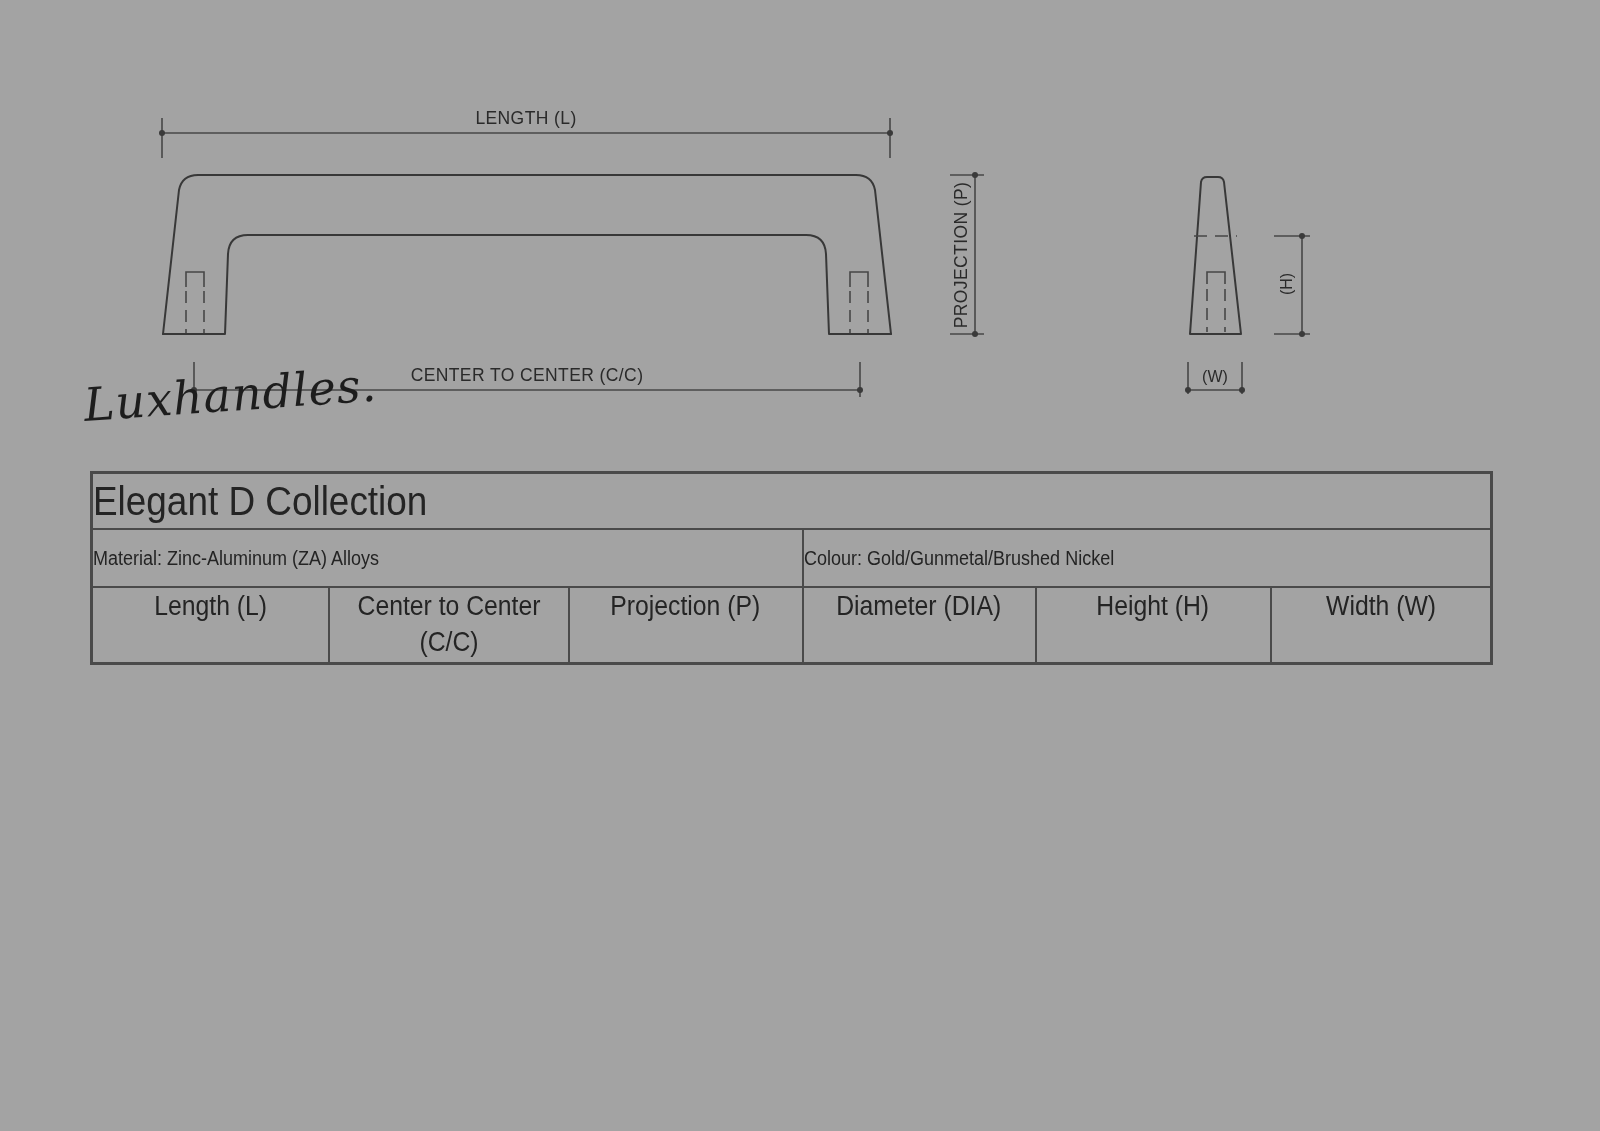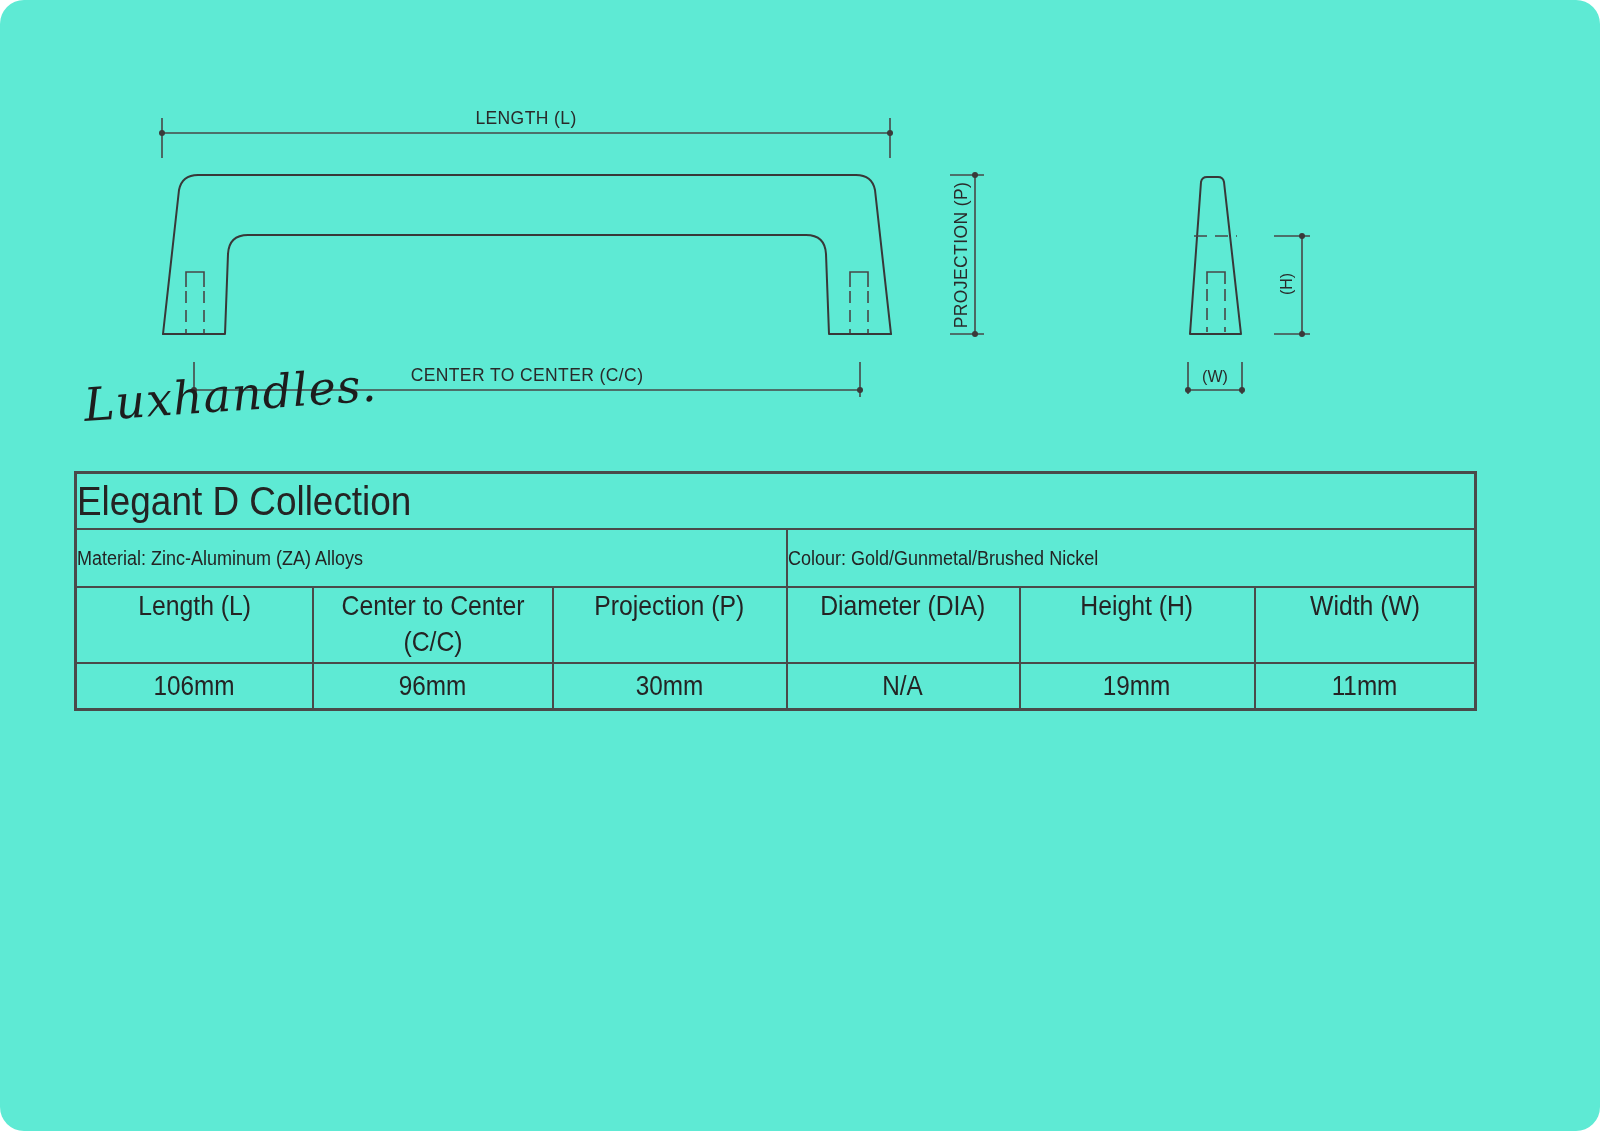--- a/index.html
+++ b/index.html
@@ -1,39 +1,39 @@
 <!DOCTYPE html>
 <html><head>
 <meta charset="utf-8">
 <style>
   html,body{margin:0;padding:0;background:#ffffff;}
   .page{
-    position:relative;width:1600px;height:1131px;background:#5eead4;
-    font-family:"Liberation Sans",sans-serif;color:#242424;overflow:hidden;border-radius:24px;
+    position:relative;width:1600px;height:1131px;background:#a3a3a3;
+    font-family:"Liberation Sans",sans-serif;color:#242424;overflow:hidden;
   }
   .drawing{position:absolute;left:0;top:0;}
 
   
   .ol{fill:none;stroke:#383838;stroke-width:2;stroke-linejoin:round;stroke-linecap:round;}
   .dl{fill:none;stroke:#474747;stroke-width:1.6;}
   .dsh{stroke-dasharray:12 7;}
   .dsh2{stroke-dasharray:13 8;}
   .dot{fill:#3a3a3a;stroke:none;}
   text.dim{font-family:"Liberation Sans",sans-serif;font-size:17.5px;fill:#2a2a2a;letter-spacing:.4px;}
   text.dim2{font-family:"Liberation Sans",sans-serif;font-size:16px;fill:#2a2a2a;}
 
   .signature{
     position:absolute;left:84px;top:378px;width:260px;
     font-family:"DejaVu Serif",serif;font-style:italic;
     font-size:46px;color:#1d1d1d;transform:rotate(-4deg);
     transform-origin:left center;white-space:nowrap;letter-spacing:1px;
   }
 
   table.spec{
-    position:absolute;left:74px;top:471px;width:1400px;
+    position:absolute;left:90px;top:471px;width:1400px;
     border-collapse:collapse;table-layout:fixed;color:#242424;
     border:3px solid #4a4a4a;
   }
   table.spec td{border:2px solid #4a4a4a;overflow:hidden;padding:0;}
   td.title-cell{height:54px;font-size:41px;padding-left:9px;text-align:left;vertical-align:middle;}
   td.mat-cell{height:56px;font-size:20px;padding-left:9px;text-align:left;vertical-align:middle;}
   td.head-cell{height:74px;font-size:27.5px;text-align:center;vertical-align:top;padding-top:11px;line-height:1.3;}
   td.data-cell{height:44px;font-size:27px;text-align:center;vertical-align:middle;}
   .cnd{display:inline-block;transform:scaleX(0.9);transform-origin:center center;max-width:110%;}
   .left-al .cnd{transform-origin:left center;}
@@ -140,23 +140,15 @@
         </td>
       </tr>
       <tr>
         <td class="head-cell"><span class="cnd">Length (L)</span></td>
         <td class="head-cell"><span class="cnd">Center to Center (C/C)</span></td>
         <td class="head-cell"><span class="cnd">Projection (P)</span></td>
         <td class="head-cell"><span class="cnd">Diameter (DIA)</span></td>
         <td class="head-cell"><span class="cnd">Height (H)</span></td>
         <td class="head-cell"><span class="cnd">Width (W)</span></td>
       </tr>
-      <tr>
-        <td class="data-cell"><span class="cnd">106mm</span></td>
-        <td class="data-cell"><span class="cnd">96mm</span></td>
-        <td class="data-cell"><span class="cnd">30mm</span></td>
-        <td class="data-cell"><span class="cnd">N/A</span></td>
-        <td class="data-cell"><span class="cnd">19mm</span></td>
-        <td class="data-cell"><span class="cnd">11mm</span></td>
-      </tr>
     </tbody>
   </table>
 </div>
 
 </body></html>

